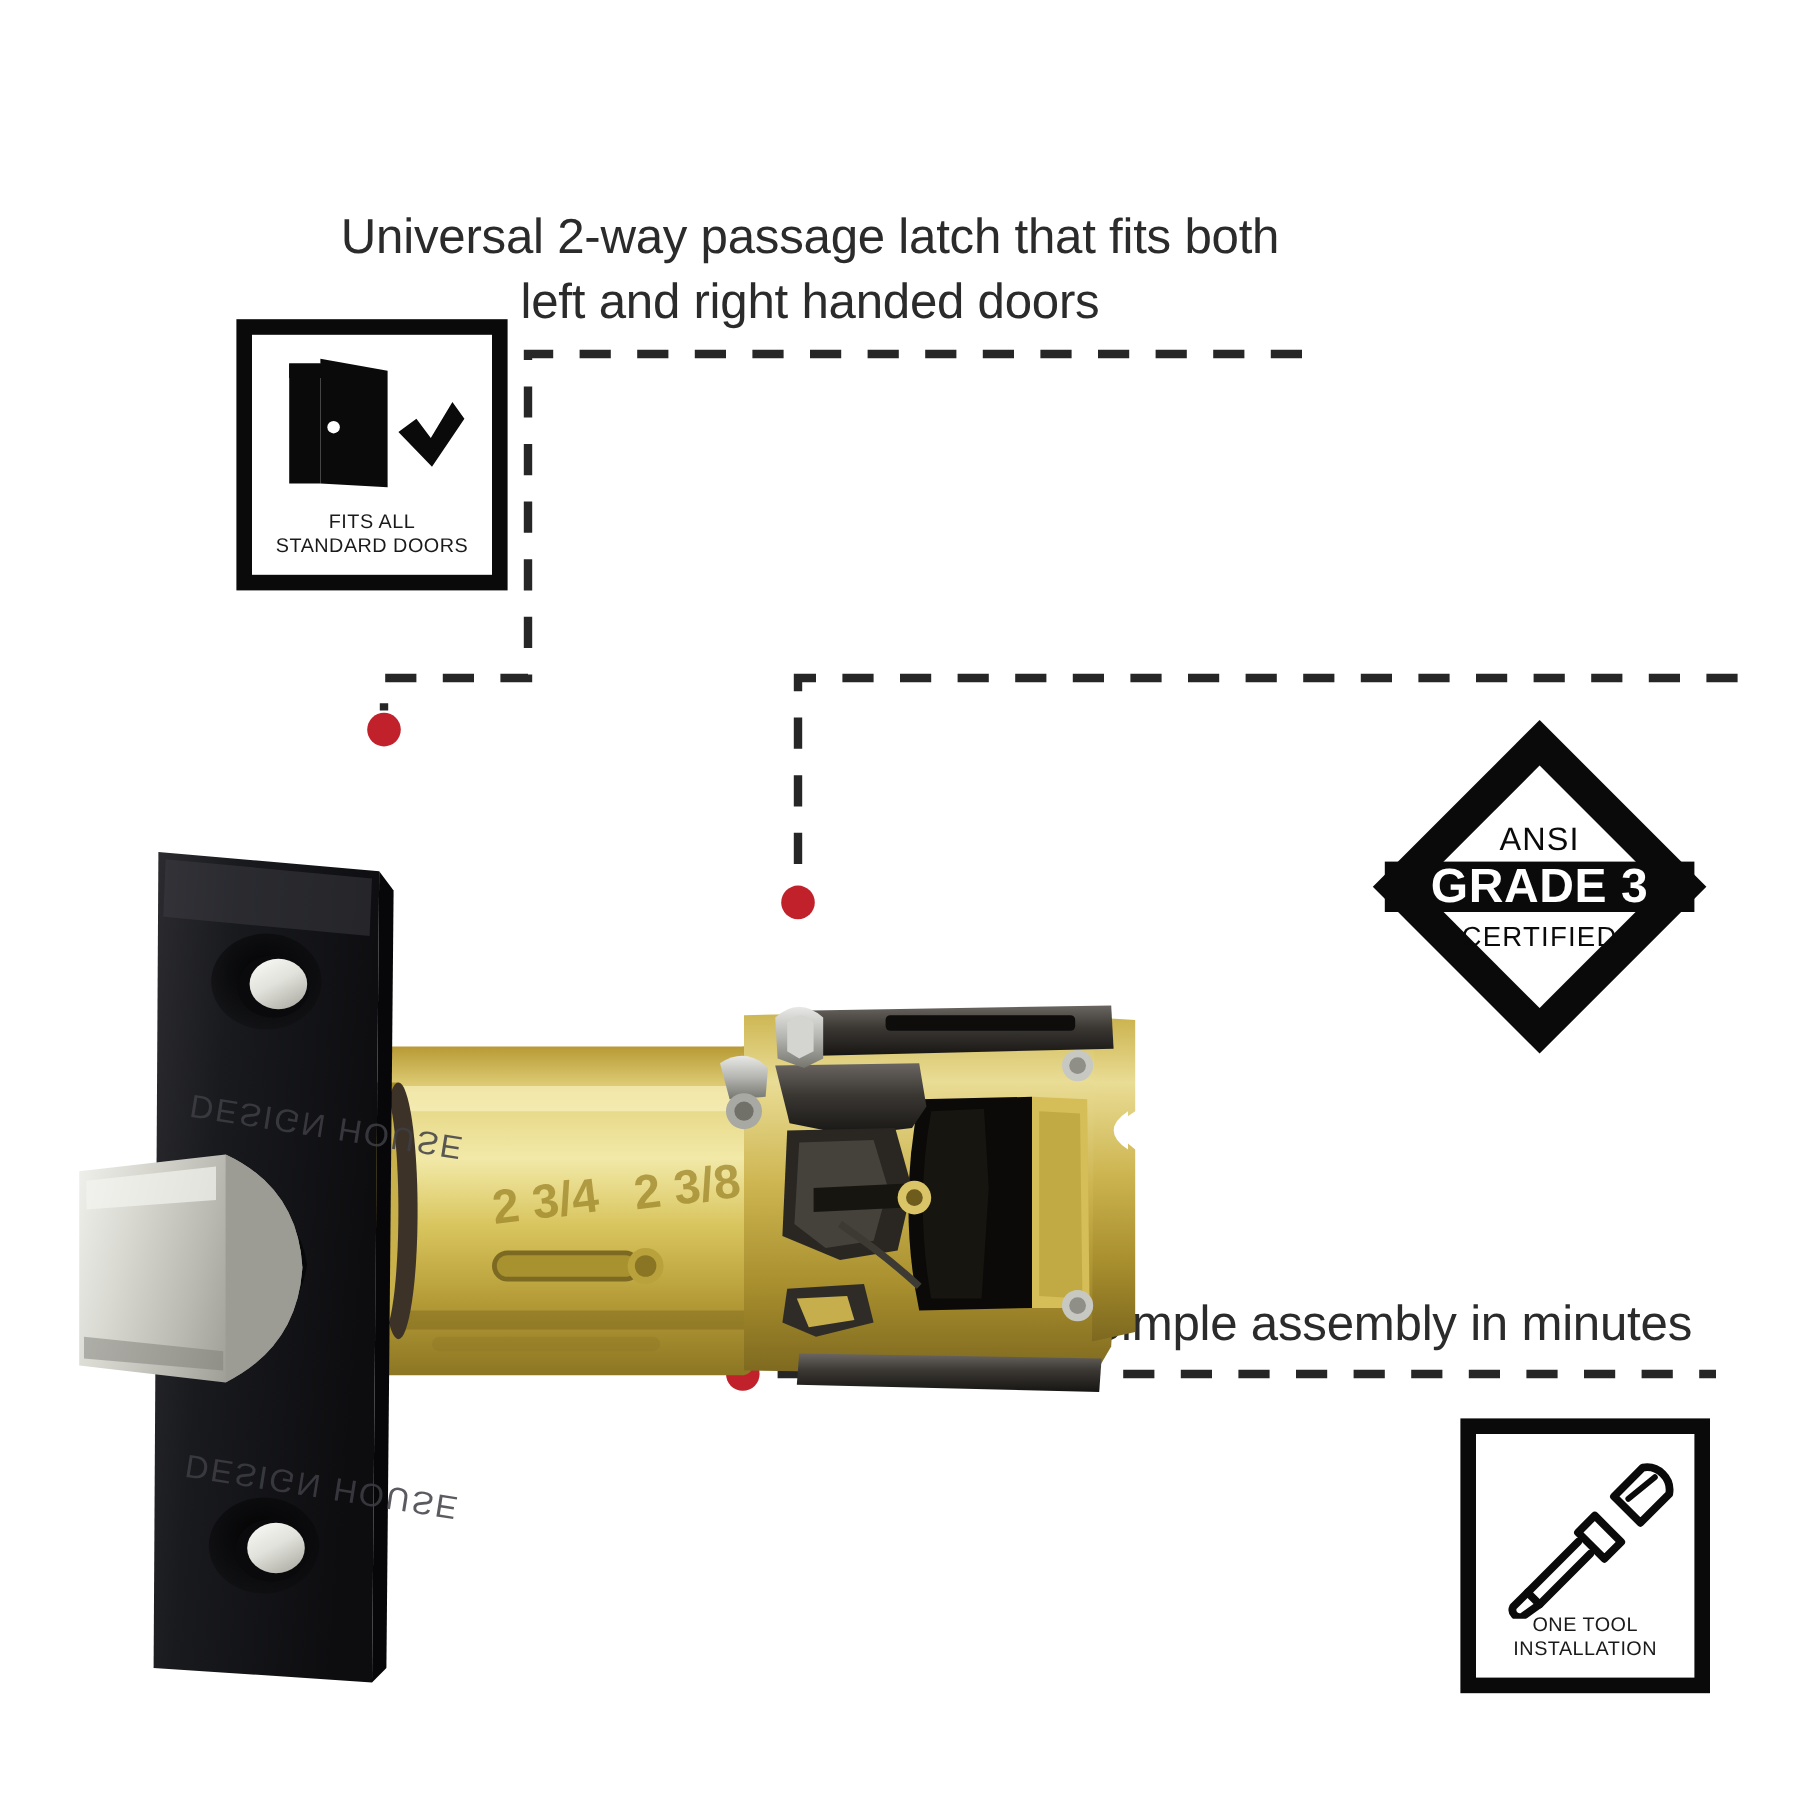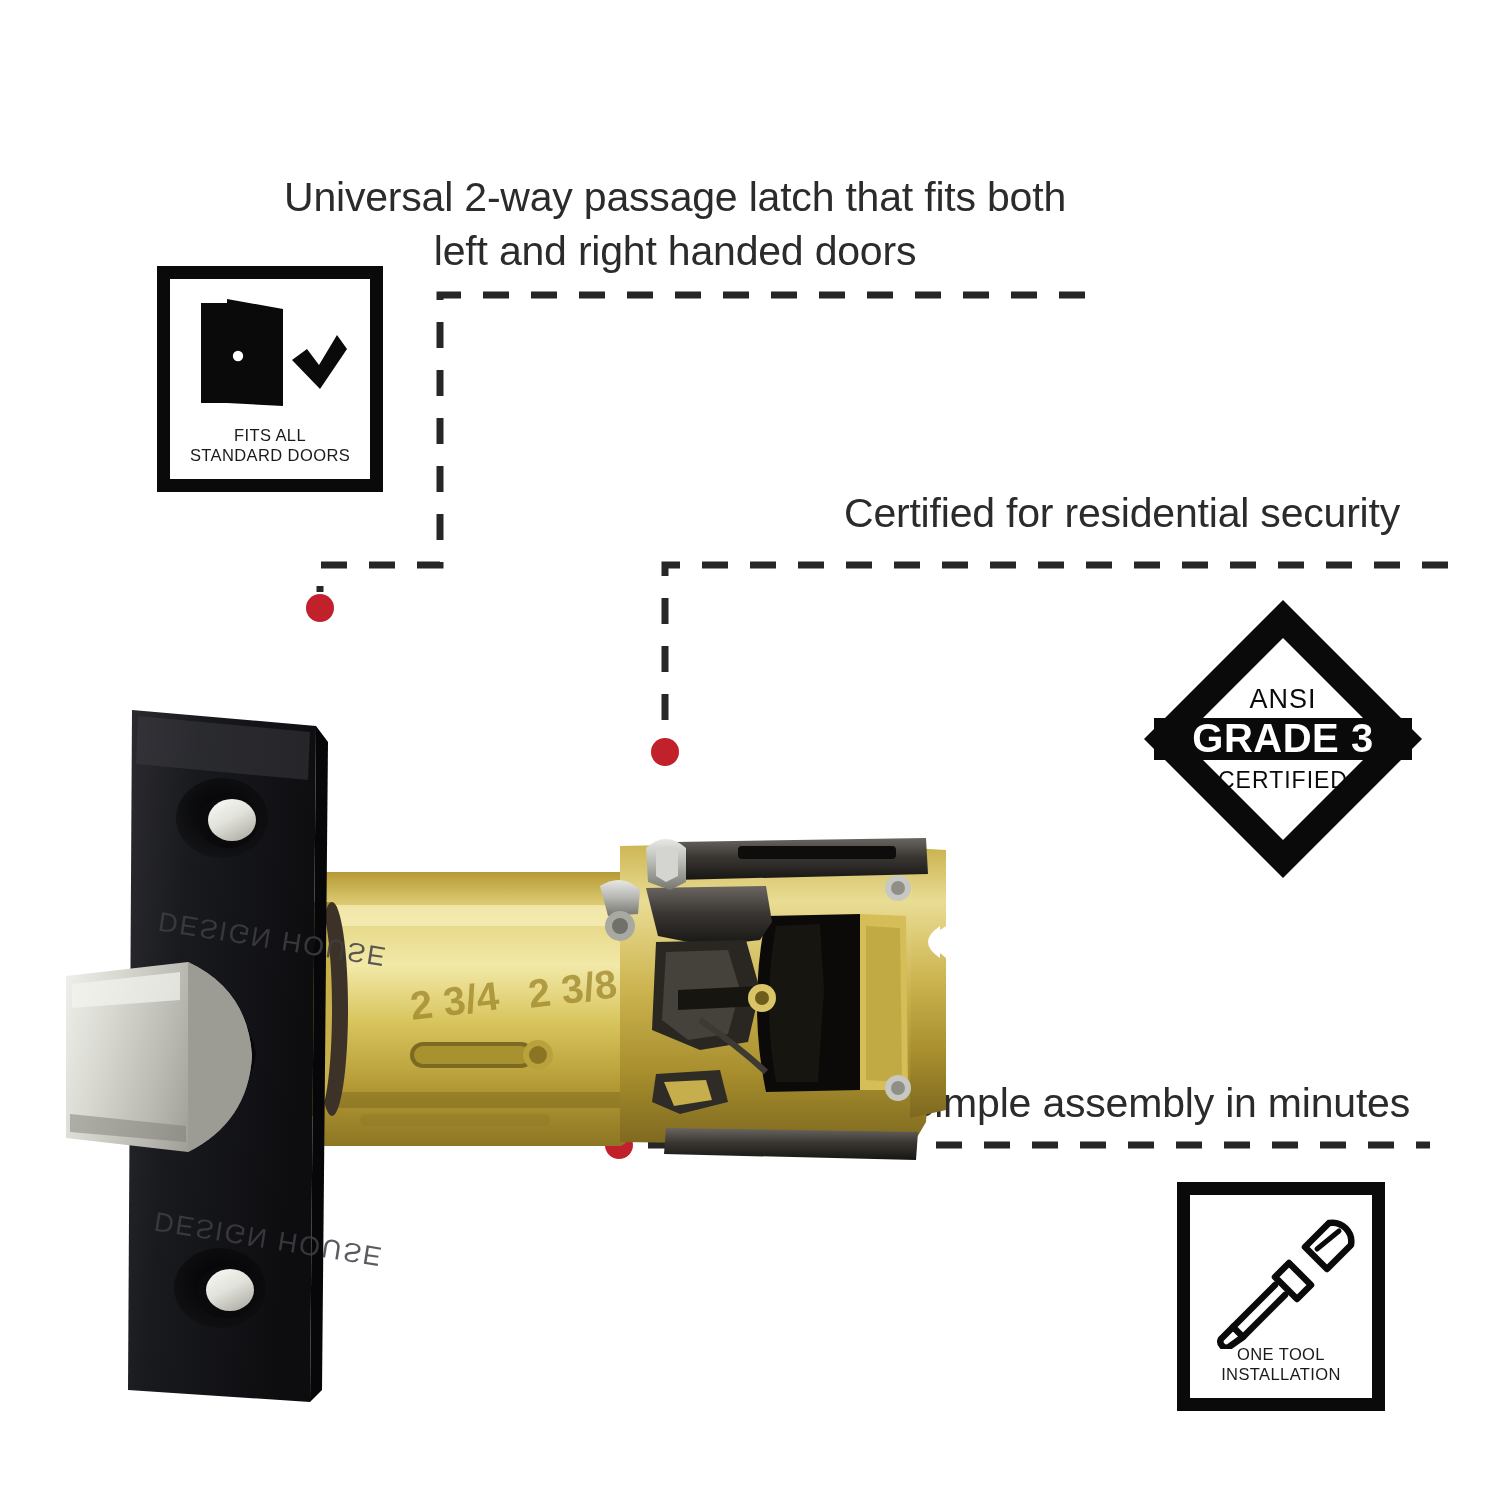--- a/index.html
+++ b/index.html
@@ -56,20 +56,21 @@
     height: 1500px;
     pointer-events: none;
   }
 
   
   .icon-box {
     position: absolute;
     background: #ffffff;
     border: 13px solid #0a0a0a;
     box-sizing: border-box;
+    margin-left: 40px;
   }
   #icon-box-doors {
     left: 157px;
     top: 266px;
     width: 226px;
     height: 226px;
   }
   #icon-box-tool {
     left: 1177px;
     top: 1182px;
@@ -134,21 +135,20 @@
     </g>
 
     <circle cx="320" cy="608" r="14" fill="#c0212b"></circle>
     <circle cx="665" cy="752" r="14" fill="#c0212b"></circle>
     <circle cx="619" cy="1145" r="14" fill="#c0212b"></circle>
   </svg>
 
   <div class="callout-text" id="callout-text-1">Universal 2-way passage latch that fits both
 left and right handed doors</div>
 
-  <div class="callout-text" id="callout-text-2">Certified for residential security</div>
 
   <div class="callout-text" id="callout-text-3">Simple assembly in minutes</div>
 
   <div class="icon-box" id="icon-box-doors">
     <div class="icon-art">
       <svg width="158" height="118" viewBox="0 0 158 118">
 
         <path d="M10 10 H36 V110 H10 Z" fill="#0a0a0a"></path>
         <path d="M10 10 H50 V22 H10 Z" fill="#0a0a0a"></path>
 

